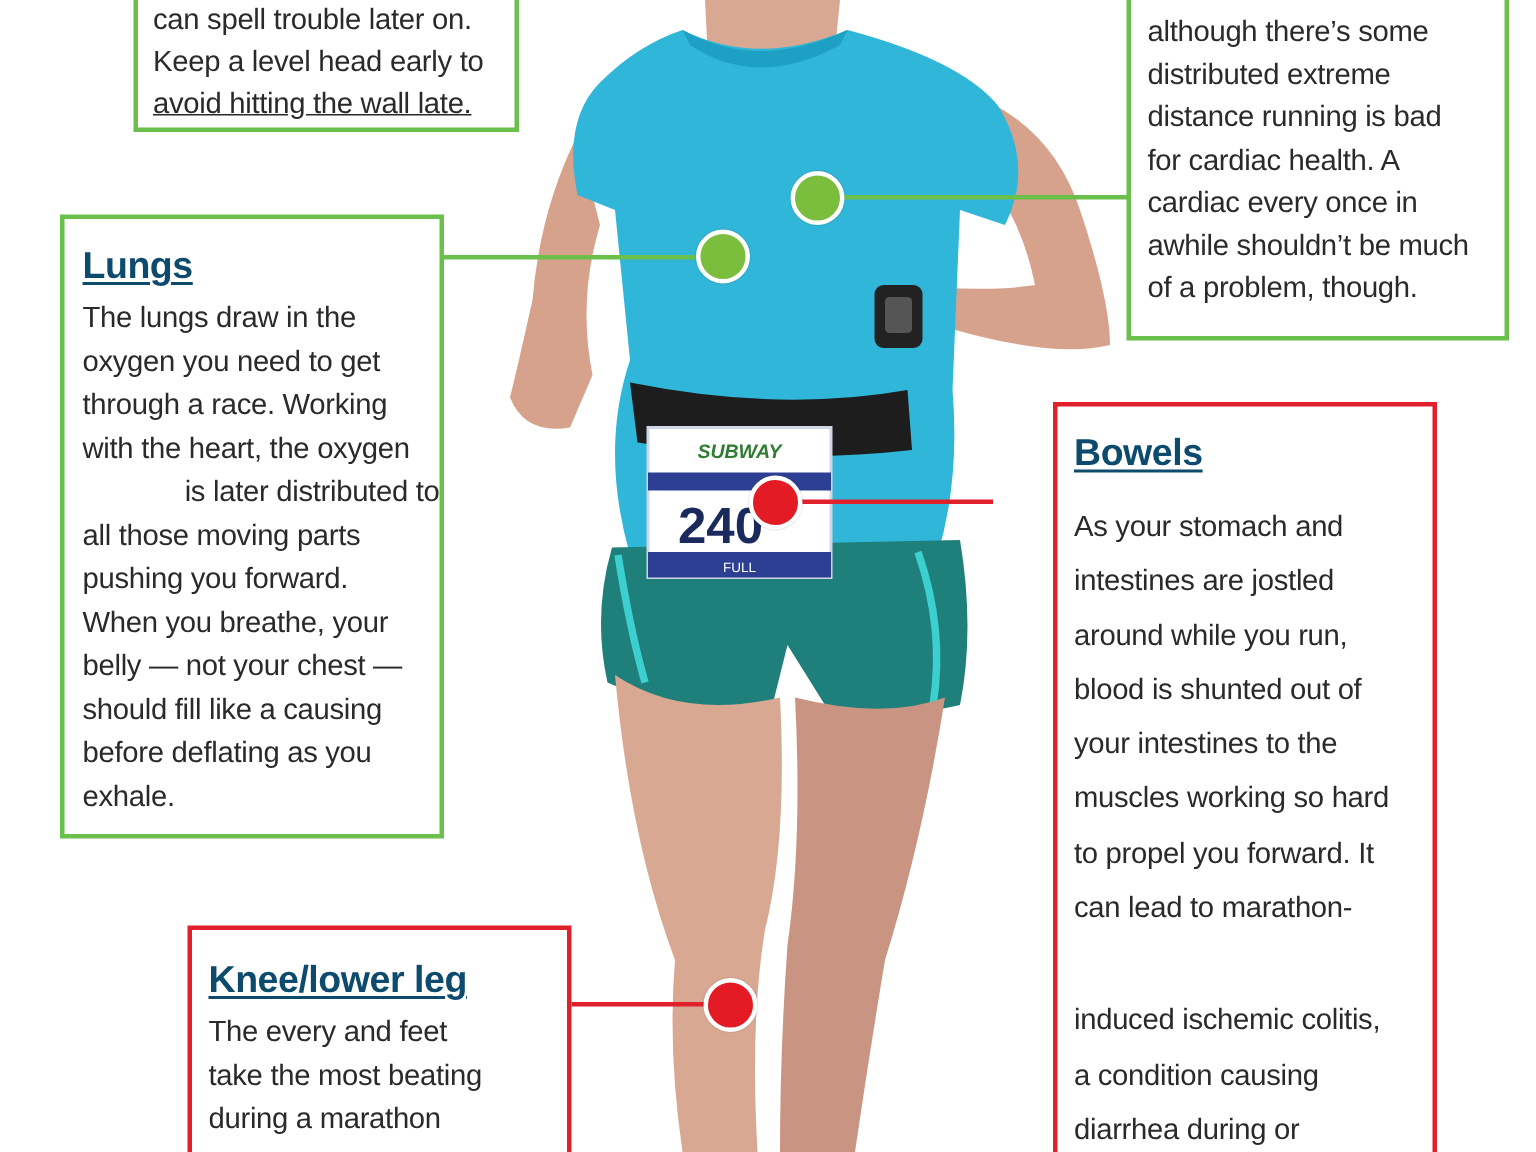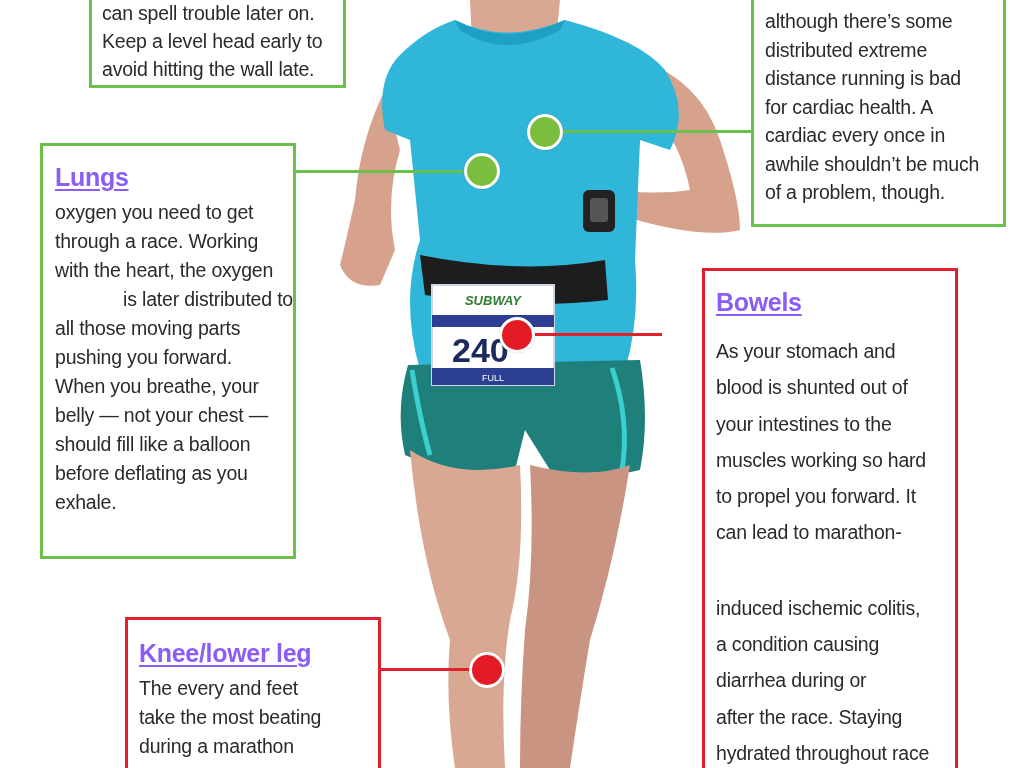--- a/index.html
+++ b/index.html
@@ -1,20 +1,20 @@
 <!DOCTYPE html>
 <html><head>
   <meta charset="utf-8">
   <style>
     html, body { margin:0; padding:0; }
     body { width:1024px; height:768px; overflow:hidden; background:#ffffff; position:relative; font-family:"Liberation Sans", sans-serif; color:#222; }
     .box { position:absolute; background:#fff; box-sizing:border-box; }
     .box.green { border:3px solid #6bbf4b; }
     .box.red { border:3px solid #e0202a; }
-    .box h2 { margin:0; font-size:25px; font-weight:bold; text-decoration:underline; text-decoration-thickness:2px; text-underline-offset:3px; color:#8b5cf6; letter-spacing:-0.3px; }
+    .box h2 { margin:0; font-size:25px; font-weight:bold; text-decoration:underline; text-decoration-thickness:2px; text-underline-offset:3px; color:#0c4a6e; letter-spacing:-0.3px; }
     .box p { margin:0; font-size:19.5px; color:#2a2a2a; letter-spacing:-0.2px; }
     .line { position:absolute; height:3px; }
     .line.green { background:#6bbf4b; }
     .line.red { background:#e0202a; }
     .dot { position:absolute; width:30px; height:30px; border-radius:50%; border:3px solid #fff; box-sizing:content-box; box-shadow:0 0 1px rgba(0,0,0,0.3); }
     .dot.green { background:#7bbd3c; }
     .dot.red { background:#e21b24; }
     
     .runner { position:absolute; left:0; top:0; width:1024px; height:768px; pointer-events:none; }
   </style>
@@ -49,55 +49,58 @@
   <text x="452" y="362" font-family="Liberation Sans, sans-serif" font-size="34" font-weight="bold" fill="#1b2a5c">240</text>
   <text x="493" y="381" font-family="Liberation Sans, sans-serif" font-size="9" fill="#ffffff" text-anchor="middle">FULL</text>
 
   <path d="M410 450 Q455 480 520 465 Q525 560 510 620 Q500 680 505 768 L455 768 Q445 700 450 640 Q420 560 410 450 Z" fill="#d9a893"></path>
   <path d="M530 465 Q590 480 630 465 Q615 560 590 640 Q580 700 570 768 L520 768 Q520 700 525 630 Q535 560 530 465 Z" fill="#c99582"></path>
 </svg>
 
 <div class="box green" style="left:89px; top:-30px; width:257px; height:118px; padding:26px 0 0 10px;">
   <p style="line-height:28px;">can spell trouble later on.</p>
   <p style="line-height:28px;">Keep a level head early to</p>
-  <p style="line-height:28px;">avoid hitting the wall late.</p>
+  <p style="line-height:28px;text-decoration:underline;">avoid hitting the wall late.</p>
 </div>
 
 <div class="box green" style="left:751px; top:-20px; width:255px; height:247px; padding:24px 0 0 11px;">
   <p style="line-height:28.5px;">although there’s some</p>
   <p style="line-height:28.5px;">distributed extreme</p>
   <p style="line-height:28.5px;">distance running is bad</p>
   <p style="line-height:28.5px;">for cardiac health. A</p>
   <p style="line-height:28.5px;">cardiac every once in</p>
   <p style="line-height:28.5px;">awhile shouldn’t be much</p>
   <p style="line-height:28.5px;">of a problem, though.</p>
 </div>
 <div class="line green" style="left:560px; top:130px; width:193px;"></div>
 <div class="dot green" style="left:527px; top:114px;"></div>
 
 <div class="box green" style="left:40px; top:143px; width:256px; height:416px; padding:14px 0 0 12px;">
   <h2 style="line-height:34px; margin-bottom:4px;">Lungs</h2>
+  <p style="line-height:29px;">The lungs draw in the</p>
   <p style="line-height:29px;">oxygen you need to get</p>
   <p style="line-height:29px;">through a race. Working</p>
   <p style="line-height:29px;">with the heart, the oxygen</p>
   <p style="line-height:29px;text-align:right;">is later distributed to</p>
   <p style="line-height:29px;">all those moving parts</p>
   <p style="line-height:29px;">pushing you forward.</p>
   <p style="line-height:29px;">When you breathe, your</p>
   <p style="line-height:29px;">belly — not your chest —</p>
-  <p style="line-height:29px;">should fill like a balloon</p>
+  <p style="line-height:29px;">should fill like a causing</p>
   <p style="line-height:29px;">before deflating as you</p>
   <p style="line-height:29px;">exhale.</p>
 </div>
 <div class="line green" style="left:296px; top:170px; width:170px;"></div>
 <div class="dot green" style="left:464px; top:153px;"></div>
 
 <div class="box red" style="left:702px; top:268px; width:256px; height:530px; padding:14px 0 0 11px;">
   <h2 style="line-height:34px; margin-bottom:14px;">Bowels</h2>
   <p style="line-height:36.3px;">As your stomach and</p>
+  <p style="line-height:36.3px;">intestines are jostled</p>
+  <p style="line-height:36.3px;">around while you run,</p>
   <p style="line-height:36.3px;">blood is shunted out of</p>
   <p style="line-height:36.3px;">your intestines to the</p>
   <p style="line-height:36.3px;">muscles working so hard</p>
   <p style="line-height:36.3px;">to propel you forward. It</p>
   <p style="line-height:36.3px;">can lead to marathon-</p>
   <p style="line-height:36.3px;margin-top:39px;">induced ischemic colitis,</p>
   <p style="line-height:36.3px;">a condition causing</p>
   <p style="line-height:36.3px;">diarrhea during or</p>
   <p style="line-height:36.3px;">after the race. Staying</p>
   <p style="line-height:36.3px;">hydrated throughout race</p>

